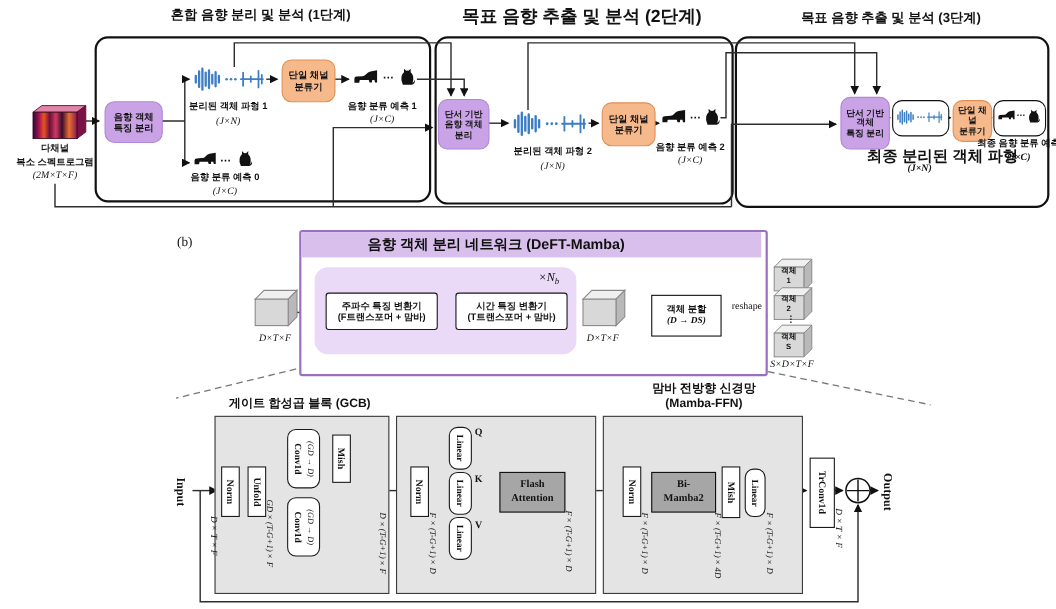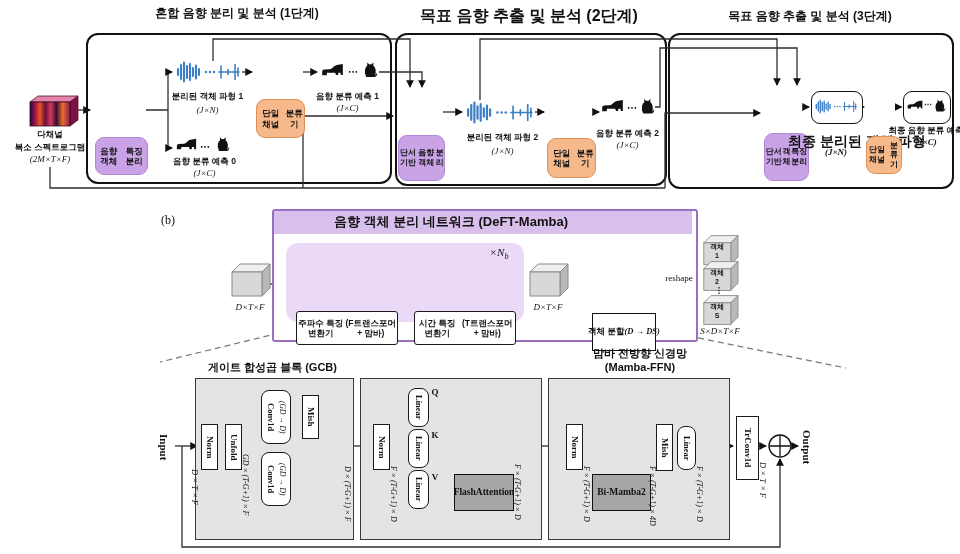--- a/index.html
+++ b/index.html
@@ -4,22 +4,22 @@
 <style>
   html,body{margin:0;padding:0;background:#fff;}
   #canvas{position:relative;width:960px;height:554px;background:#fff;
           font-family:"Liberation Sans",sans-serif;color:#111;overflow:hidden;}
   .abs{position:absolute;}
   .lab{font-weight:bold;text-align:center;white-space:nowrap;line-height:1.15;}
   .dim{font-family:"Liberation Serif",serif;font-style:italic;text-align:center;white-space:nowrap;line-height:1.1;}
   .stagebox{border:2px solid #111;border-radius:12px;background:transparent;}
   .purple{background:#c9a3e6;border:1px solid #b187d6;border-radius:9px;}
   .orange{background:#f6b98c;border:1px solid #e09055;border-radius:9px;}
-  .cbox{display:flex;flex-direction:row;justify-content:center;align-items:center;
-        text-align:center;font-weight:bold;line-height:1.2;margin-top:45px;}
+  .cbox{display:flex;flex-direction:column;justify-content:center;align-items:center;
+        text-align:center;font-weight:bold;line-height:1.2;}
   .blkbox{background:#fff;border:1.6px solid #111;border-radius:9px;}
   .hdr{background:#d9c0ec;}
   .outerb{border:2px solid #9b6fc0;background:#fff;border-radius:3px;}
   .innerb{background:#ead9f7;border-radius:12px;}
   .wb{background:#fff;border:1.4px solid #1a1a1a;}
   .panel{background:#e4e4e4;border:1.6px solid #3a3a3a;}
   .dark{background:#a6a6a6;border:1.3px solid #111;}
   .vt{writing-mode:vertical-rl;display:flex;align-items:center;justify-content:center;}
   .vdim{writing-mode:vertical-rl;font-family:"Liberation Serif",serif;font-style:italic;white-space:nowrap;}
   .serifb{font-family:"Liberation Serif",serif;font-weight:bold;}

